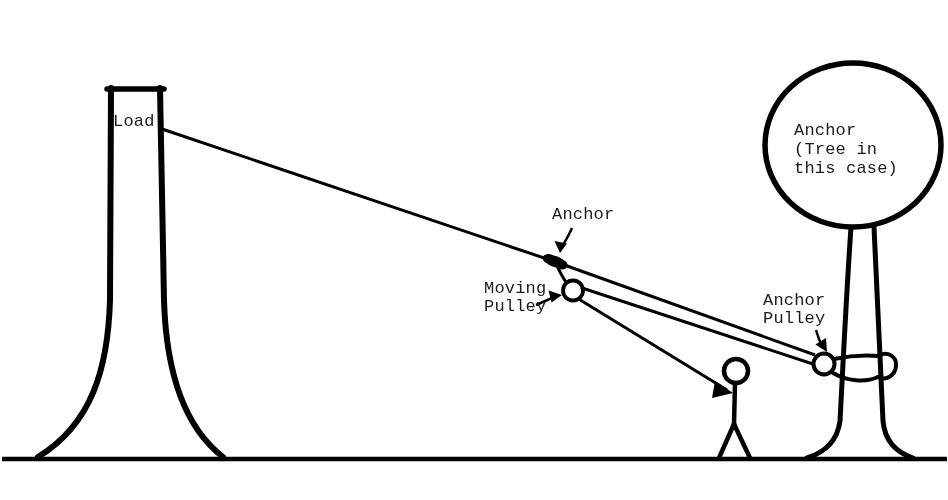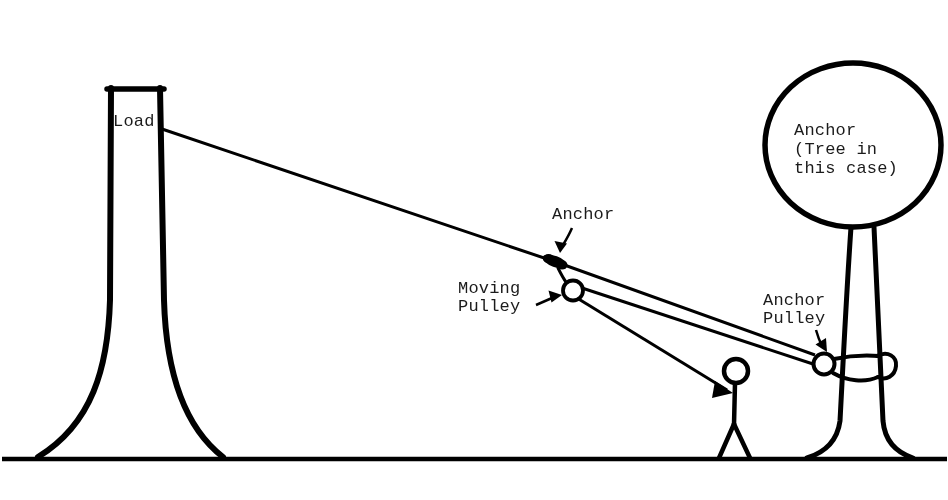--- a/index.html
+++ b/index.html
@@ -83,21 +83,21 @@
     <g>
       <path d="M816,330 C818,337 820,342 822,346" class="stroke" stroke-width="2.5"></path>
       <polygon points="827,352 815.5,344.5 826,338" class="fillink"></polygon>
     </g>
   </svg>
 
   <div class="label" style="left:113px; top:113px;">Load</div>
 
   <div class="label" style="left:552px; top:206px;">Anchor</div>
 
-  <div class="label center" style="left:458px; top:280px; width:100px;">Moving
+  <div class="label center" style="left:484px; top:280px; width:100px;">Moving
 Pulley</div>
 
   <div class="label center" style="left:763px; top:292px; width:102px;">Anchor
 Pulley</div>
 
   <div class="label center tree-label" style="left:794px; top:121px; width:120px;">Anchor
 (Tree in
 this case)</div>
 
 </div>

